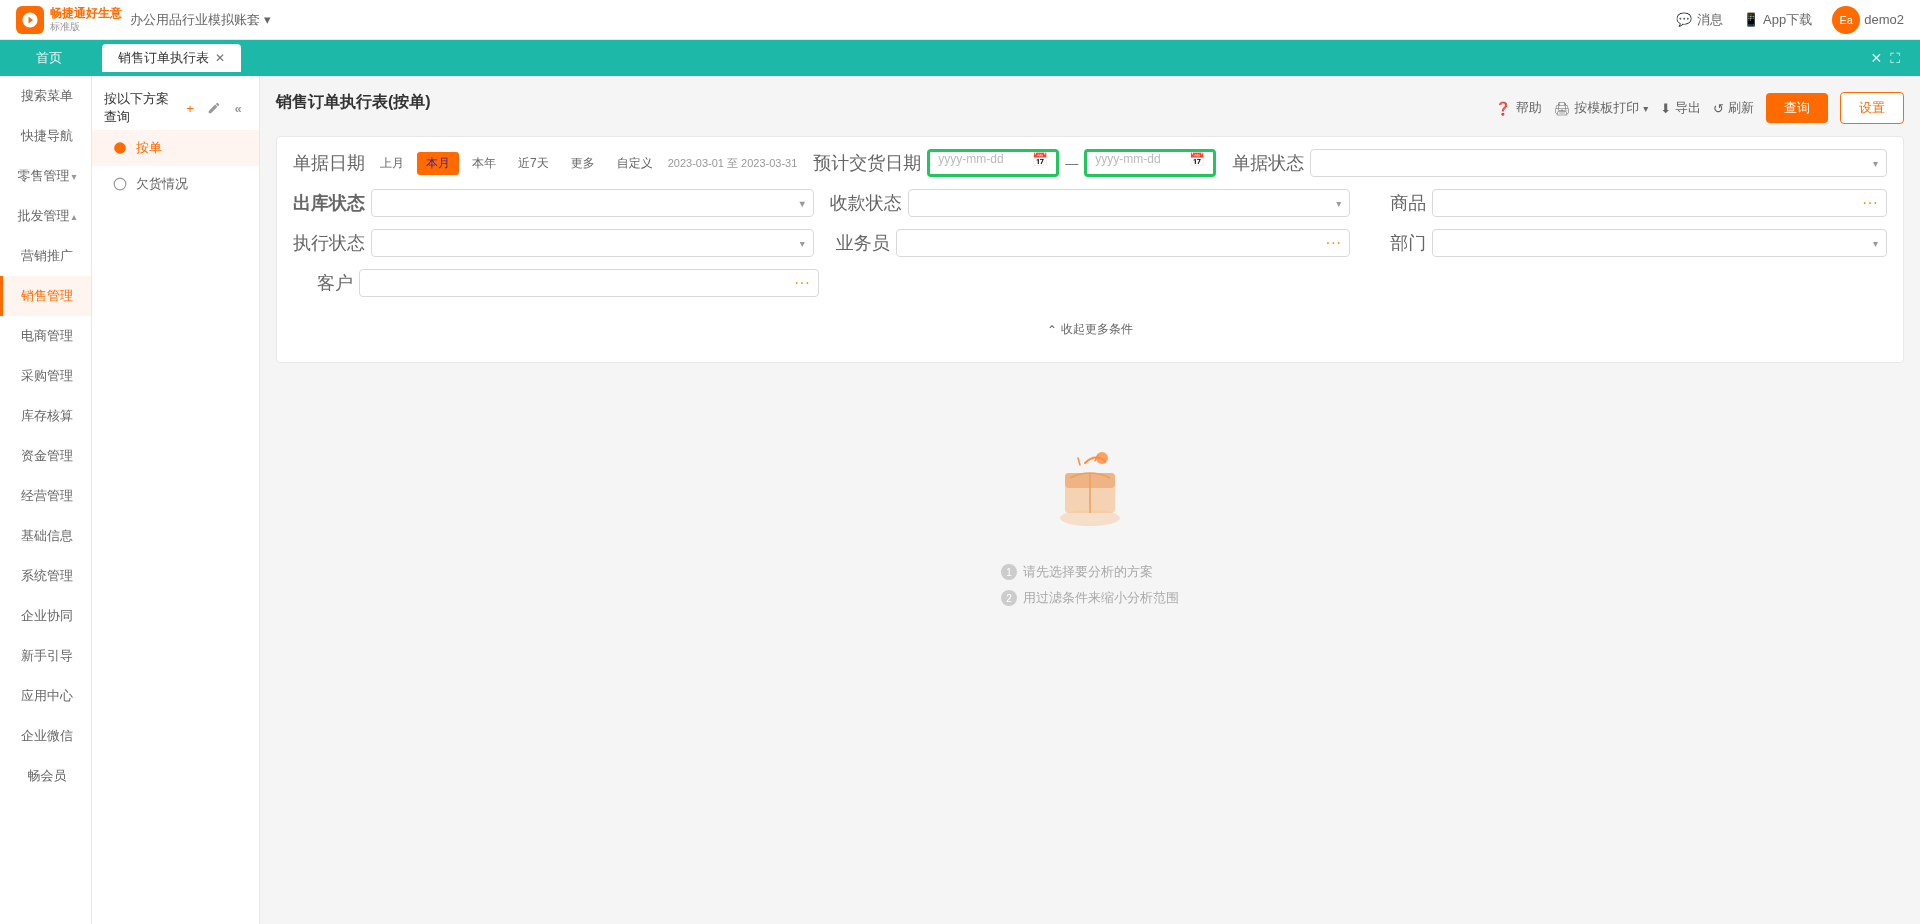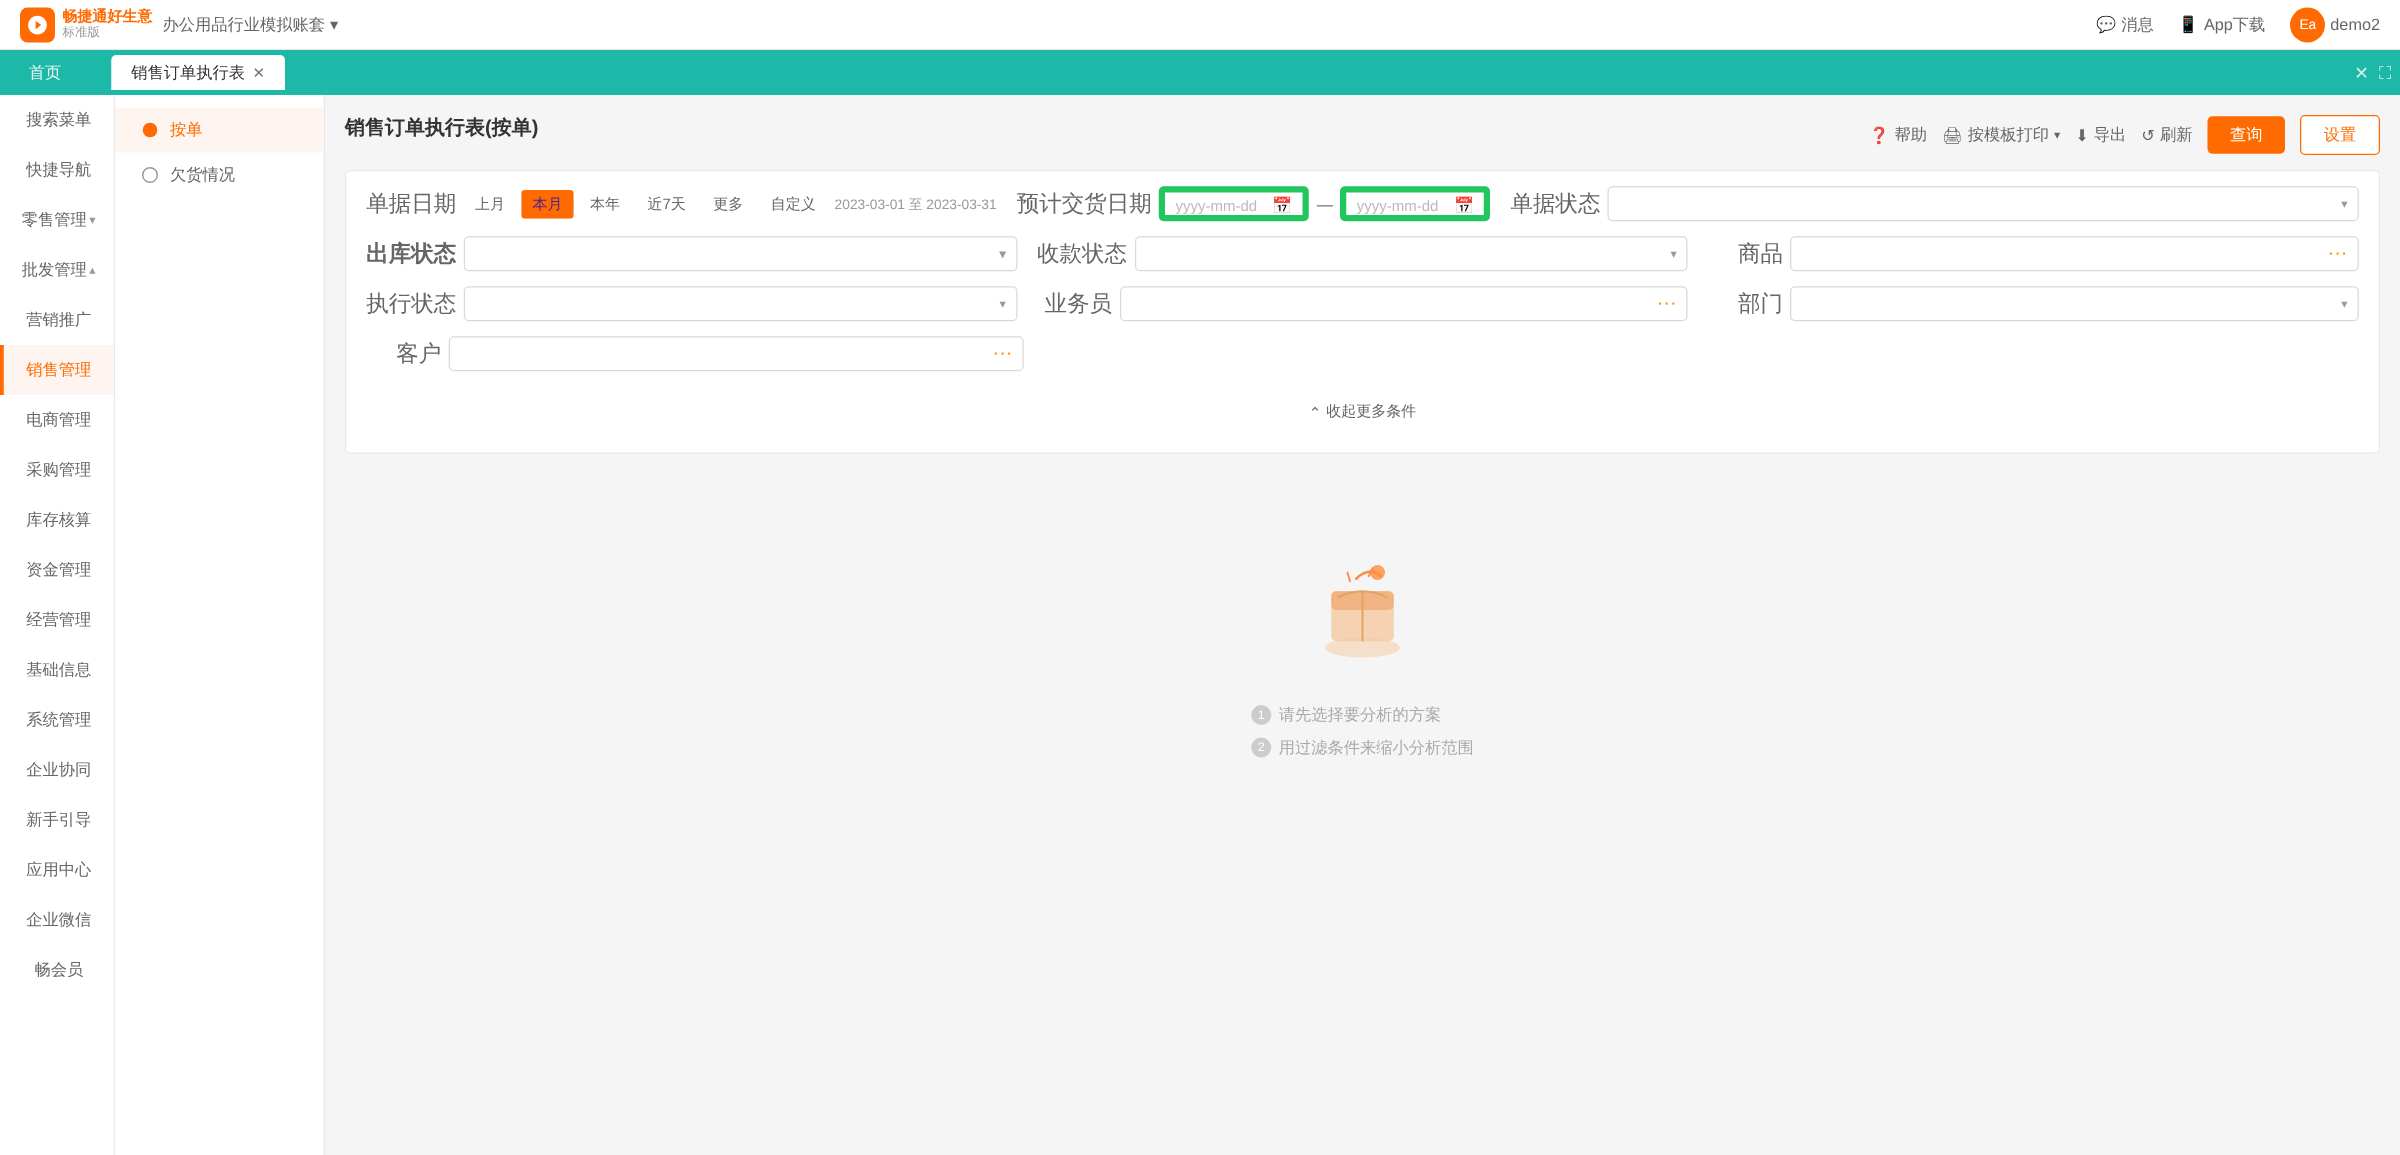--- a/index.html
+++ b/index.html
@@ -84,21 +84,21 @@
       color: white;
       font-size: 11px;
     }
 
     
     .tab-bar {
       height: 36px;
       background: #1db8a8;
       display: flex;
       align-items: center;
-      padding: 0 7px;
+      padding: 0 20px;
       position: fixed;
       top: 40px; left: 0; right: 0;
       z-index: 99;
     }
     .tab-item {
       height: 28px;
       padding: 0 16px;
       display: flex;
       align-items: center;
       gap: 6px;
@@ -324,29 +324,29 @@
       color: #999;
       font-size: 10px;
     }
     .date-range {
       display: flex;
       align-items: center;
       gap: 6px;
     }
     .date-input {
       height: 28px;
-      border: 5px solid #22c55e;
+      border: 3px solid #22c55e;
       border-radius: 4px;
       padding: 0 8px;
       font-size: 12px;
       color: #bbb;
       background: #fff;
-      width: 120px;
-      display: flex;
-      align-items: flex-end;
+      width: 132px;
+      display: flex;
+      align-items: flex-start;
       justify-content: space-between;
     }
     .date-sep {
       color: #666;
     }
     .date-icon {
       color: #ff8c00;
       font-size: 13px;
     }
     .quick-date-btns {
@@ -540,20 +540,30 @@
     <span>企业微信</span>
   </div>
   <div class="sidebar-item">
     <span>畅会员</span>
   </div>
 </div>
 
 <div class="main-content">
 
   <div class="left-panel">
+    <div class="left-panel-header">
+      <span class="left-panel-title">按以下方案查询</span>
+      <span class="left-panel-icon orange">+</span>
+      <span class="left-panel-icon">
+        <svg width="14" height="14" viewBox="0 0 24 24" fill="currentColor" style="color:#999;">
+            <path d="M3 17.25V21h3.75L17.81 9.94l-3.75-3.75L3 17.25zM20.71 7.04a1 1 0 000-1.41l-2.34-2.34a1 1 0 00-1.41 0l-1.83 1.83 3.75 3.75 1.83-1.83z"></path>
+          </svg>
+      </span>
+      <span class="left-panel-icon" style="color:#999;font-weight:bold;">«</span>
+    </div>
     <div class="sub-menu-item active">
       <span class="sub-menu-icon" style="color:#ff6b00;">
         <svg width="14" height="14" viewBox="0 0 24 24" fill="currentColor">
             <circle cx="12" cy="12" r="10"></circle>
           </svg>
       </span>
       <span>按单</span>
     </div>
     <div class="sub-menu-item">
       <span class="sub-menu-icon" style="color:#999;">

